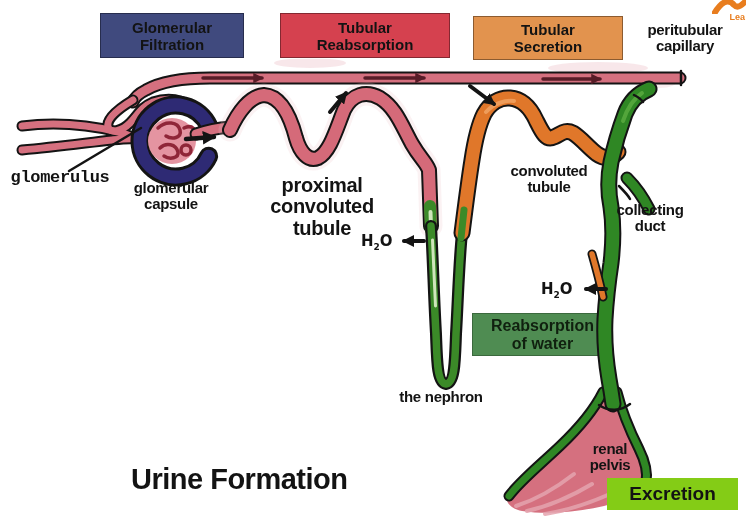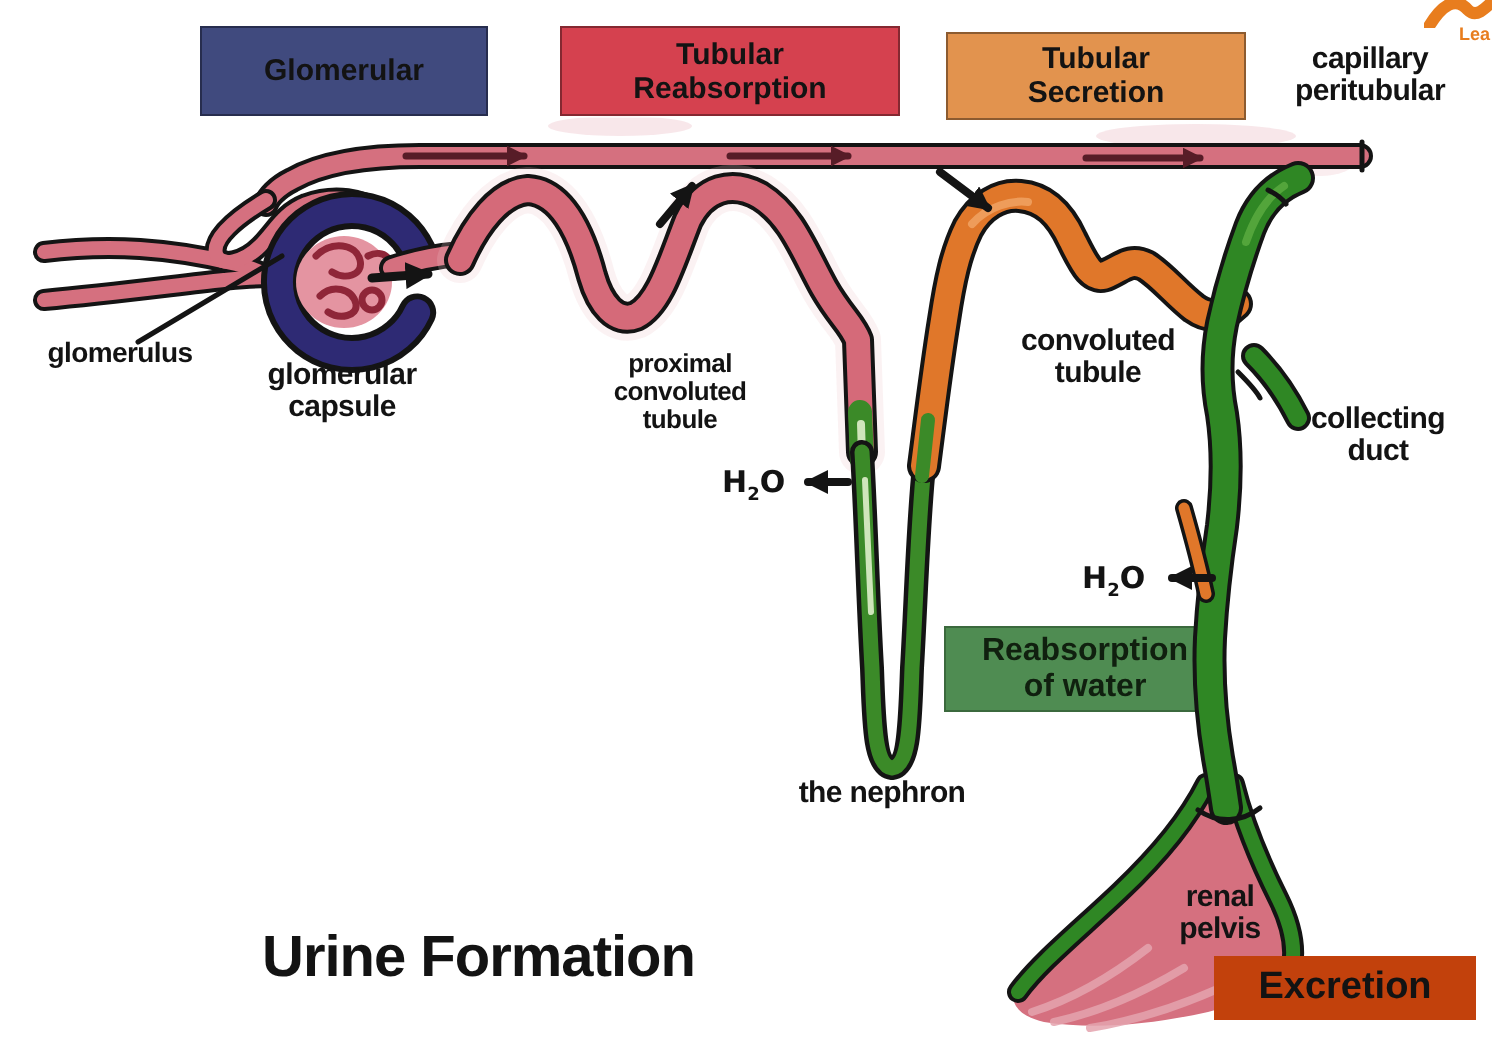--- a/index.html
+++ b/index.html
@@ -137,78 +137,79 @@
       <path d="M 330,112 L 346,93" stroke-width="4" marker-end="url(#mkb)" stroke="#141414"></path>
       <path d="M 470,86 L 494,104" stroke-width="4" marker-end="url(#mkb)" stroke="#141414"></path>
       <path d="M 424,241 L 404,241" stroke-width="4" marker-end="url(#mkb)" stroke="#141414"></path>
       <path d="M 606,289 L 586,289" stroke-width="4" marker-end="url(#mkb)" stroke="#141414"></path>
       <path d="M 69,171 L 141,128" stroke-width="2.5" stroke="#141414"></path>
     </g>
   </svg>
 
   <div class="pbox" style="left: 100px; top: 13px; width: 142px; height: 43px; background-color: rgb(64, 74, 126);">
     <span>Glomerular</span>
+    <span>Filtration</span>
   </div>
   <div class="pbox" style="left: 280px; top: 13px; width: 168px; height: 43px; background-color: rgb(213, 65, 79);">
     <span>Tubular</span>
     <span>Reabsorption</span>
   </div>
   <div class="pbox" style="left: 473px; top: 16px; width: 148px; height: 42px; background-color: rgb(226, 147, 78);">
     <span>Tubular</span>
     <span>Secretion</span>
   </div>
 
   <svg width="34" height="16" style="position:absolute;right:0;top:-2px;">
     <path d="M2,16 C9,4 16,0 22,7 C26,11 30,7 36,1" fill="none" stroke-width="6" stroke-linecap="round" stroke="#e87d1e"></path>
   </svg>
   <div class="wm-text" style="right:1px;top:12px;color:#e87d1e;text-align:right;">Lea</div>
 
   <div class="lbl" style="left:624px;top:22px;width:122px;font-size:15px;">
+    <div>peritubular</div>
     <div>capillary</div>
-    <div>peritubular</div>
-  </div>
-
-  <div class="lbl" style="left:4px;top:169px;width:112px;font-size:14px;">glomerulus</div>
+  </div>
+
+  <div class="lbl" style="left:4px;top:169px;width:112px;font-size:17px;font-family:Liberation Mono, monospace;">glomerulus</div>
 
   <div class="lbl" style="left:112px;top:180px;width:118px;font-size:15px;">
     <div>glomerular</div>
     <div>capsule</div>
   </div>
 
-  <div class="lbl" style="left:276px;top:175px;width:128px;font-size:13px;">
+  <div class="lbl" style="left:258px;top:175px;width:128px;font-size:20px;">
     <div>proximal</div>
     <div>convoluted</div>
     <div>tubule</div>
   </div>
 
   <div class="lbl" style="left:494px;top:163px;width:110px;font-size:15px;">
     <div>convoluted</div>
     <div>tubule</div>
   </div>
 
-  <div class="lbl" style="left:639px;top:202px;width:100px;font-size:15px;">
+  <div class="lbl" style="left:600px;top:202px;width:100px;font-size:15px;">
     <div>collecting</div>
     <div>duct</div>
   </div>
 
   <div class="lbl" style="left:378px;top:389px;width:126px;font-size:15px;">
     <div>the nephron</div>
   </div>
 
   <div class="lbl" style="left:568px;top:441px;width:84px;font-size:15px;">
     <div>renal</div>
     <div>pelvis</div>
   </div>
 
   <div class="h2o" style="left:361px;top:232px;">
     <span>H</span><sub>2</sub><span>O</span>
   </div>
   <div class="h2o" style="left:541px;top:280px;">
     <span>H</span><sub>2</sub><span>O</span>
   </div>
 
-  <div class="callout" style="left: 607px; top: 478px; width: 131px; height: 32px; font-size: 19px; color: rgb(19, 19, 19); background-color: #c2410c;">
+  <div class="callout" style="left: 607px; top: 478px; width: 131px; height: 32px; font-size: 19px; color: rgb(19, 19, 19); background-color: #84cc16;">
     <span>Excretion</span>
   </div>
 
   <div class="title" style="left:95px;top:463px;margin-left:36px;">Urine Formation</div>
 
 </div>
 
 </body></html>

